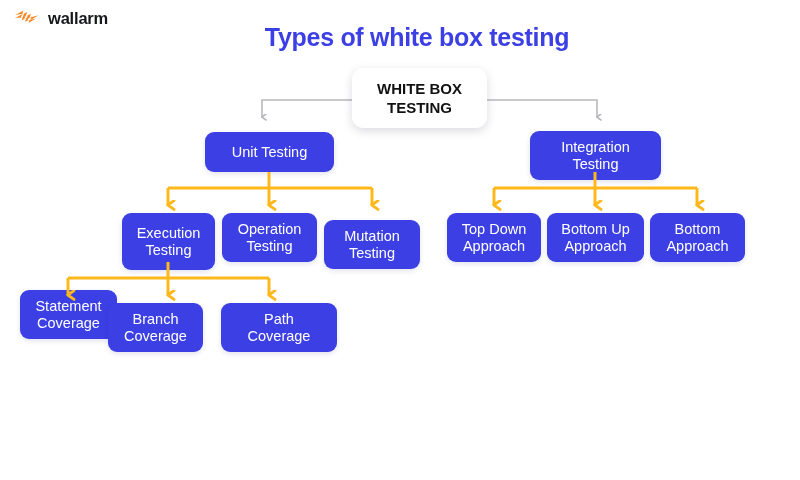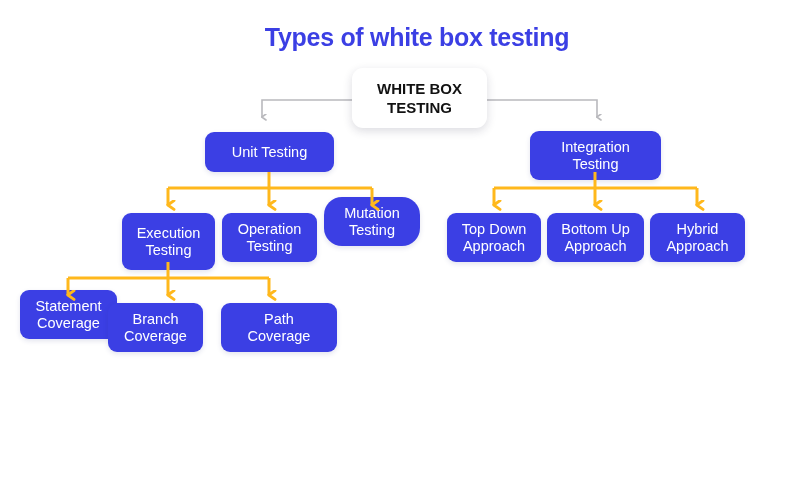--- a/index.html
+++ b/index.html
@@ -93,20 +93,27 @@
     height: 480px;
     pointer-events: none;
   }
   .conn.under { z-index: 1; }
 </style>
 </head>
 <body>
 
 <div id="canvas">
 
+  <div class="brand">
+    <svg class="brand-mark" viewBox="0 0 26 18">
+      <path d="M1.2 6.0 L9.6 1.4 L7.9 5.4 L13.4 3.1 L11.6 7.1 L17.0 5.0 L15.4 8.7 L24.6 6.3 L16.2 11.3 L17.8 7.6 L12.3 9.9 L14.0 6.0 L8.6 8.2 L10.2 4.4 Z" fill="#f7861f"></path>
+      <path d="M0.9 9.0 L8.2 5.3 L6.7 8.7 L11.6 6.8 L10.1 10.2 L15.0 8.4 L13.6 11.6 L22.0 9.5 L14.4 14.0 L15.8 10.8 L10.9 12.7 L12.4 9.3 L7.5 11.2 L9.0 7.9 Z" fill="#f7861f"></path>
+    </svg>
+    <span class="brand-name">wallarm</span>
+  </div>
 
   <div class="page-title">Types of white box testing</div>
 
   <svg class="conn under" viewBox="0 0 800 480">
     <defs>
       <marker id="arrow-gray" markerWidth="9" markerHeight="9" refX="3.4" refY="6.6" orient="auto" markerUnits="userSpaceOnUse">
         <path d="M0.4 2.6 L3.4 6.8 L6.4 2.6" fill="none" stroke="#b9b9bd" stroke-width="1.6" stroke-linecap="round" stroke-linejoin="round"></path>
       </marker>
       <marker id="arrow-orange" markerWidth="14" markerHeight="12" refX="5.0" refY="9.2" orient="auto" markerUnits="userSpaceOnUse">
         <path d="M0.6 3.2 L5.0 9.4 L9.4 3.2" fill="none" stroke="#ffb81c" stroke-width="2.9" stroke-linecap="round" stroke-linejoin="round"></path>
@@ -147,28 +154,28 @@
 TESTING</div>
 
   <div class="node" style="left:205px; top:132px; width:129px; height:40px;">Unit Testing</div>
   <div class="node" style="left:530px; top:131px; width:131px; height:49px;">Integration
 Testing</div>
 
   <div class="node" style="left:122px; top:213px; width:93px; height:57px;">Execution
 Testing</div>
   <div class="node" style="left:222px; top:213px; width:95px; height:49px;">Operation
 Testing</div>
-  <div class="node" style="left:324px; top:197px; width:96px; height:49px;border-radius:18px;">Mutation
+  <div class="node" style="left:324px; top:220px; width:96px; height:49px;">Mutation
 Testing</div>
 
   <div class="node" style="left:447px; top:213px; width:94px; height:49px;">Top Down
 Approach</div>
   <div class="node" style="left:547px; top:213px; width:97px; height:49px;">Bottom Up
 Approach</div>
-  <div class="node" style="left:650px; top:213px; width:95px; height:49px;">Hybrid
+  <div class="node" style="left:650px; top:213px; width:95px; height:49px;">Bottom
 Approach</div>
 
   <div class="node" style="left:20px; top:290px; width:97px; height:49px;">Statement
 Coverage</div>
   <div class="node" style="left:108px; top:303px; width:95px; height:49px;">Branch
 Coverage</div>
   <div class="node" style="left:221px; top:303px; width:116px; height:49px;">Path
 Coverage</div>
 
 </div>

